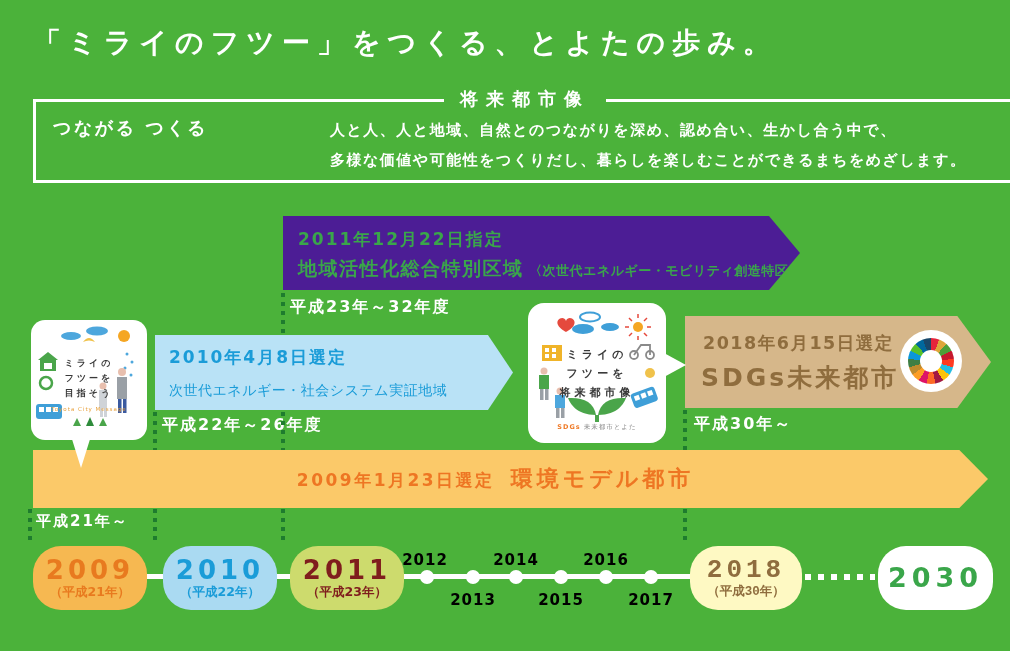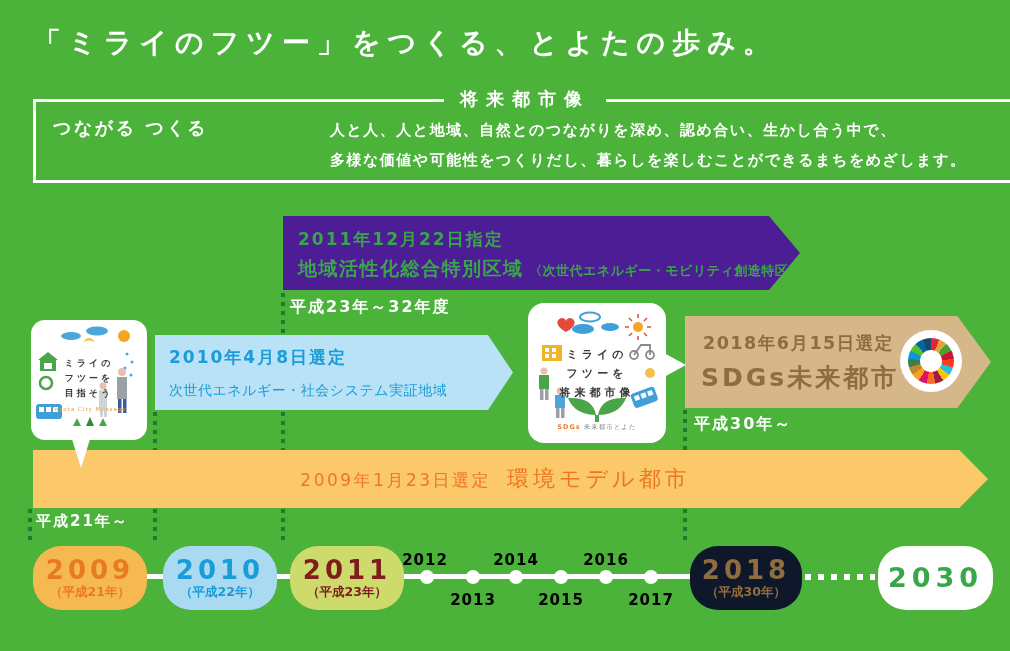--- a/index.html
+++ b/index.html
@@ -30,21 +30,21 @@
   .banner-sdgs{left:685px;top:316px;width:306px;height:92px;background:#d6b78a;clip-path:polygon(0 0,89% 0,100% 50%,89% 100%,0 100%);}
   .banner-sdgs .b-line1{position:absolute;left:18px;top:15px;color:#8f6d3e;font-weight:bold;font-size:17.5px;letter-spacing:1.5px;text-align:center;}
   .banner-sdgs .b-line2{position:absolute;left:16px;top:45px;color:#8f6d3e;font-weight:bold;font-size:25px;letter-spacing:3px;}
   .sdgs-wheel-outer{position:absolute;left:215px;top:14px;width:62px;height:62px;border-radius:50%;background:#fff;}
   .sdgs-wheel{position:absolute;left:8px;top:8px;width:46px;height:46px;border-radius:50%;
     background:conic-gradient(#e5243b 0 21deg,#dda63a 0 42deg,#4c9f38 0 64deg,#c5192d 0 85deg,#ff3a21 0 106deg,#26bde2 0 127deg,#fcc30b 0 148deg,#a21942 0 169deg,#fd6925 0 191deg,#dd1367 0 212deg,#fd9d24 0 233deg,#bf8b2e 0 254deg,#3f7e44 0 275deg,#0a97d9 0 297deg,#56c02b 0 318deg,#00689d 0 339deg,#19486a 0 360deg);}
   .sdgs-hole{position:absolute;left:12px;top:12px;width:22px;height:22px;border-radius:50%;background:#fff;}
 
   .banner-kankyo{left:33px;top:450px;width:955px;height:58px;background:#fbc969;clip-path:polygon(0 0,97% 0,100% 50%,97% 100%,0 100%);
     display:flex;align-items:center;justify-content:center;}
-  .banner-kankyo .k-wrap{display:flex;align-items:baseline;gap:16px;color:#ee7623;font-weight:normal;margin-right:30px;}
+  .banner-kankyo .k-wrap{display:flex;align-items:baseline;gap:16px;color:#ee7623;font-weight:bold;margin-right:30px;}
   .banner-kankyo .k-date{font-size:17px;letter-spacing:2.5px;}
   .banner-kankyo .k-name{font-size:22px;letter-spacing:4px;}
 
   
   .period{position:absolute;color:#fff;font-weight:bold;font-size:16px;letter-spacing:2px;white-space:nowrap;}
   .p-2011{left:290px;top:297px;}
   .p-2010{left:162px;top:415px;}
   .p-sdgs{left:694px;top:414px;}
   .p-kankyo{left:36px;top:512px;font-size:15px;}
 
@@ -80,21 +80,21 @@
   .tl-dot{position:absolute;top:570px;width:14px;height:14px;border-radius:50%;background:#fff;z-index:2;}
   .tl-yr{position:absolute;color:#000000;font-weight:bold;font-size:15px;letter-spacing:1px;transform:translateX(-50%);z-index:2;white-space:nowrap;margin-top:6px;}
   .tl-yr.above{top:545px;}
   .tl-yr.below{top:585px;}
   .tl-box{position:absolute;top:546px;height:64px;border-radius:28px;display:flex;flex-direction:column;align-items:center;justify-content:center;z-index:3;}
   .tl-box .y{font-size:26px;font-weight:bold;letter-spacing:4px;line-height:28px;}
   .tl-box .s{font-size:12.5px;font-weight:bold;letter-spacing:0px;line-height:16px;}
   .box-2009{left:33px;width:114px;background:#f6b851;color:#e87a1f;}
   .box-2010{left:163px;width:114px;background:#aadaf2;color:#1a9cd8;}
   .box-2011{left:290px;width:114px;background:#cddb6d;color:#7f1d1d;}
-  .box-2018{left:690px;width:112px;background:#0f172a;color:#8f6d3e;}
+  .box-2018{left:690px;width:112px;background:#fef9c3;color:#8f6d3e;font-family:Liberation Mono, monospace;}
   .box-2030{left:878px;width:115px;background:#ffffff;color:#3aa64a;}
   .box-2030 .y{font-size:27px;letter-spacing:5px;}
 </style>
 </head>
 <body>
 
 <div class="canvas">
 
   <div class="main-title">「ミライのフツー」をつくる、とよたの歩み。</div>
 
@@ -115,20 +115,21 @@
       <span class="b-name">地域活性化総合特別区域</span>
       <span class="b-note">〈次世代エネルギー・モビリティ創造特区〉</span>
     </div>
   </div>
   <div class="period p-2011">平成23年～32年度</div>
 
   <div class="banner banner-2010">
     <div class="b-line1">2010年4月8日選定</div>
     <div class="b-line2">次世代エネルギー・社会システム実証地域</div>
   </div>
+  <div class="period p-2010">平成22年～26年度</div>
 
   <div class="banner banner-sdgs">
     <div class="b-line1">2018年6月15日選定</div>
     <div class="b-line2">SDGs未来都市</div>
     <div class="sdgs-wheel-outer">
       <div class="sdgs-wheel">
         <div class="sdgs-hole"></div>
       </div>
     </div>
   </div>

